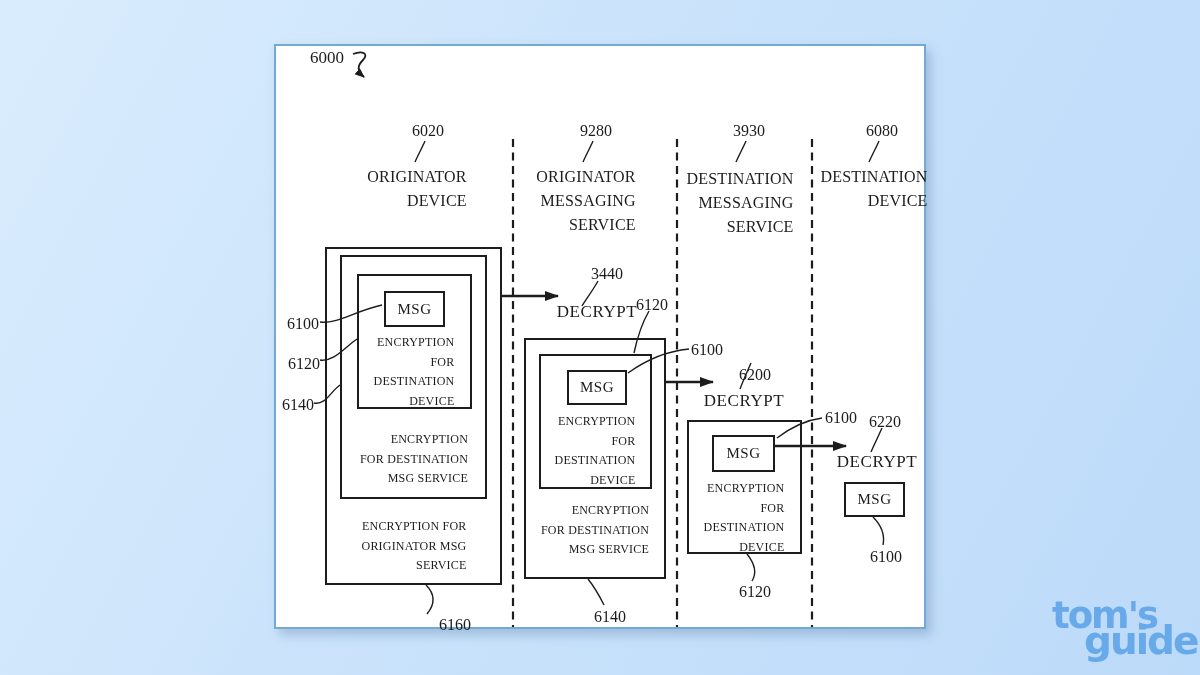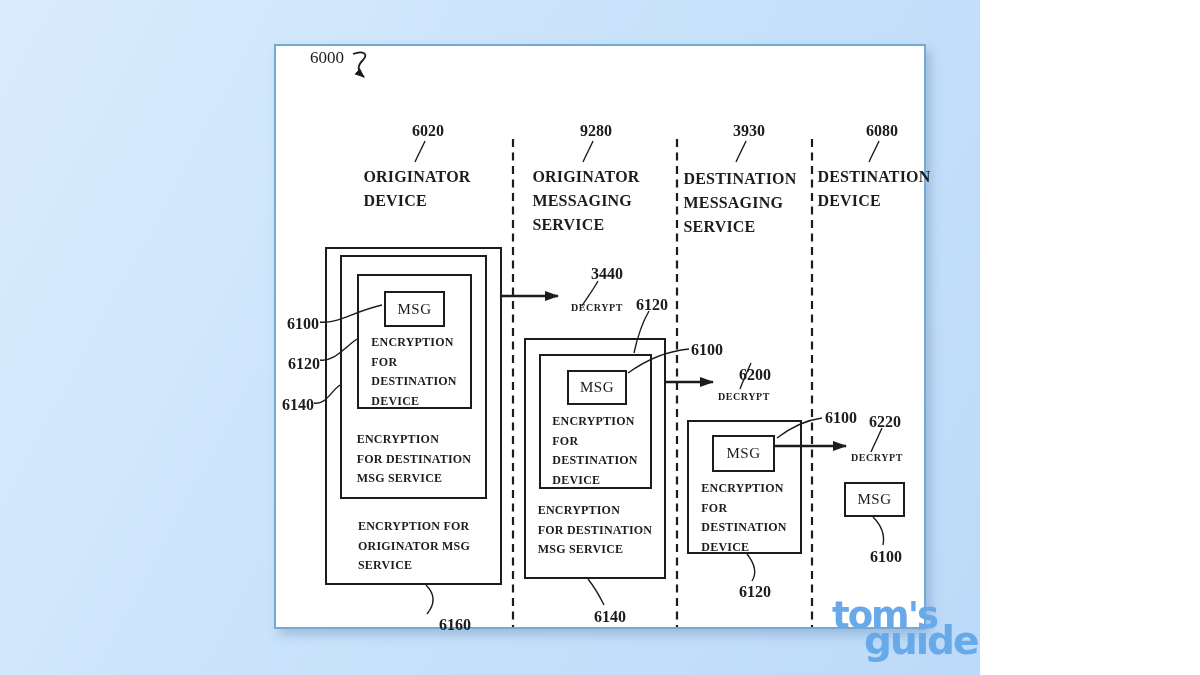--- a/index.html
+++ b/index.html
@@ -1,39 +1,39 @@
 <!DOCTYPE html>
 <html style="--background-top: #d9ecfd; --background-mid: #cae3fb; --background-bottom: #bcdaf9; --panel-border: #72aad2; --ink: #1c1c1c; --logo: #68a9e9;"><head>
 <meta charset="utf-8">
 <style>
   :root{
     --background-top:#d9ecfd; --background-mid:#cae3fb; --background-bottom:#bcdaf9;
     --panel-border:#72aad2; --ink:#1c1c1c; --logo:#68a9e9;
   }
   html,body{margin:0;padding:0;}
   #stage{
-    position:relative; width:980px; height:675px; overflow:hidden;
+    position:relative; width:1200px; height:675px; overflow:hidden;
     background:linear-gradient(118deg, var(--background-top) 0%, var(--background-mid) 45%, var(--background-bottom) 100%);
     font-family:"Liberation Serif", serif; color:var(--ink);
   }
   #panel{
     position:absolute; left:274px; top:44px; width:652px; height:585px;
     background:#ffffff; border:2px solid var(--panel-border); box-sizing:border-box;
     box-shadow:5px 6px 10px rgba(110,145,185,.45);
   }
   #panel *{box-sizing:border-box;}
   .box{position:absolute; border:2px solid var(--ink); background:transparent;}
   .msgbox{position:absolute; border:2px solid var(--ink); display:flex; align-items:center; justify-content:center;
           font-size:15px; letter-spacing:.5px;}
-  .colnum,.coltitle,.boxtext,.ref,.decrypt{position:absolute; transform:translateX(-50%); text-align:left;font-weight:bold;}
+  .colnum,.coltitle,.boxtext,.ref,.decrypt{position:absolute; transform:translateX(-50%); text-align:right;}
   .colnum{font-size:16px;}
   .coltitle{font-size:16px; line-height:24px; white-space:pre-line; letter-spacing:.2px;}
   .boxtext{font-size:12px; line-height:19.5px; white-space:pre-line; letter-spacing:.2px;}
   .ref{font-size:16px; white-space:nowrap;}
-  .decrypt{font-size:10px; letter-spacing:.6px;}
+  .decrypt{font-size:17px; letter-spacing:.6px;}
   .figref{position:absolute; font-size:17px;}
   svg.lines{position:absolute; left:0; top:0; pointer-events:none;}
   .sep{stroke:var(--ink); stroke-width:2.2; stroke-dasharray:8 5.5; fill:none;}
   .leader{stroke:var(--ink); stroke-width:1.4; fill:none;}
   .flow{stroke:var(--ink); stroke-width:2.4; fill:none;}
   .squig{stroke:var(--ink); stroke-width:1.8; fill:none;}
   #ah path, #ahs path{fill:var(--ink);}
   #logo{position:absolute; right:0; top:0; width:1200px; height:675px; pointer-events:none;}
   .logoline{position:absolute; font-family:"DejaVu Sans", sans-serif; font-weight:bold;
             color:var(--logo); letter-spacing:-2px;}

